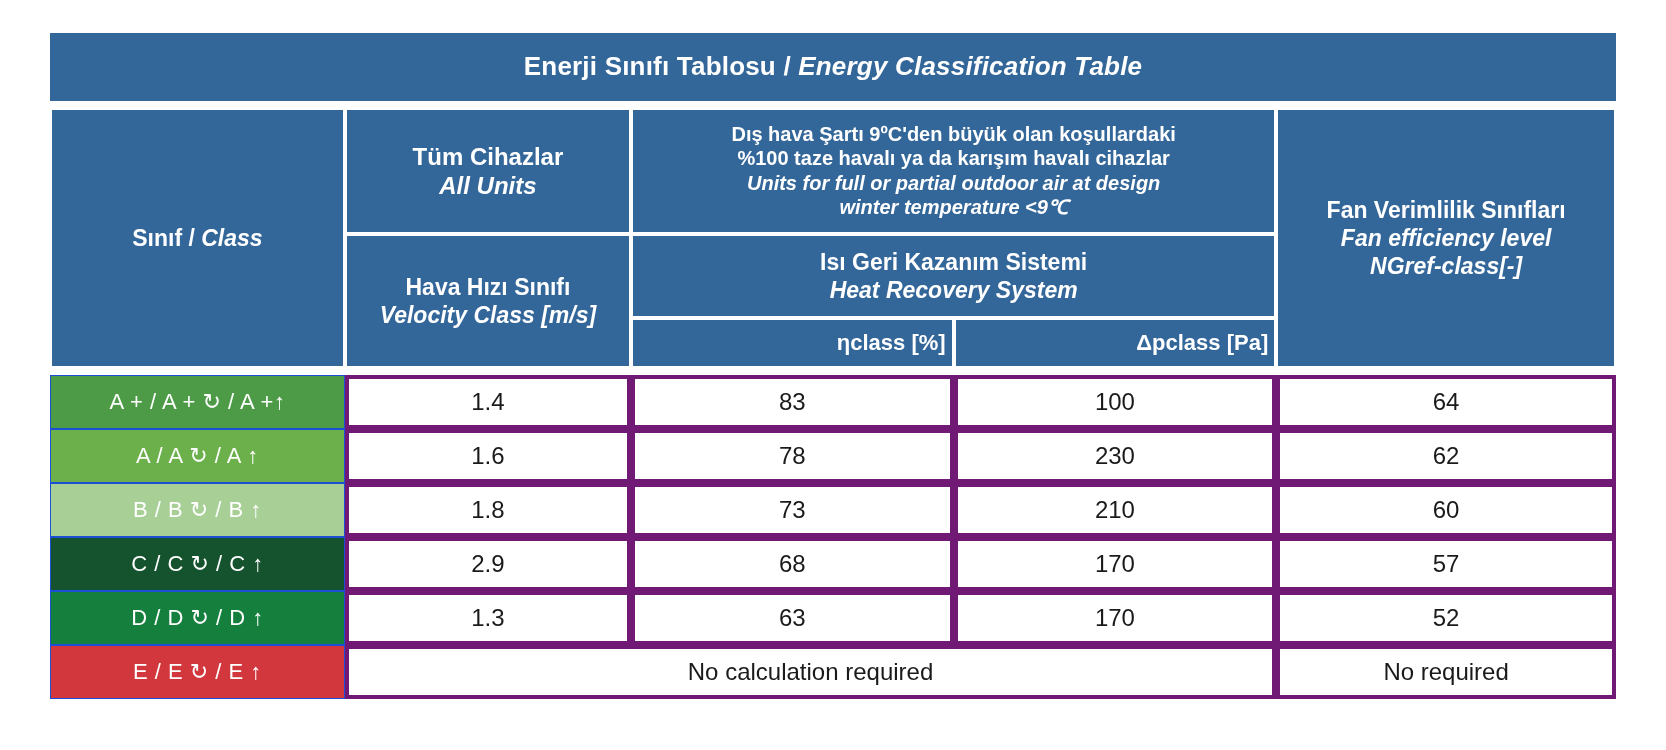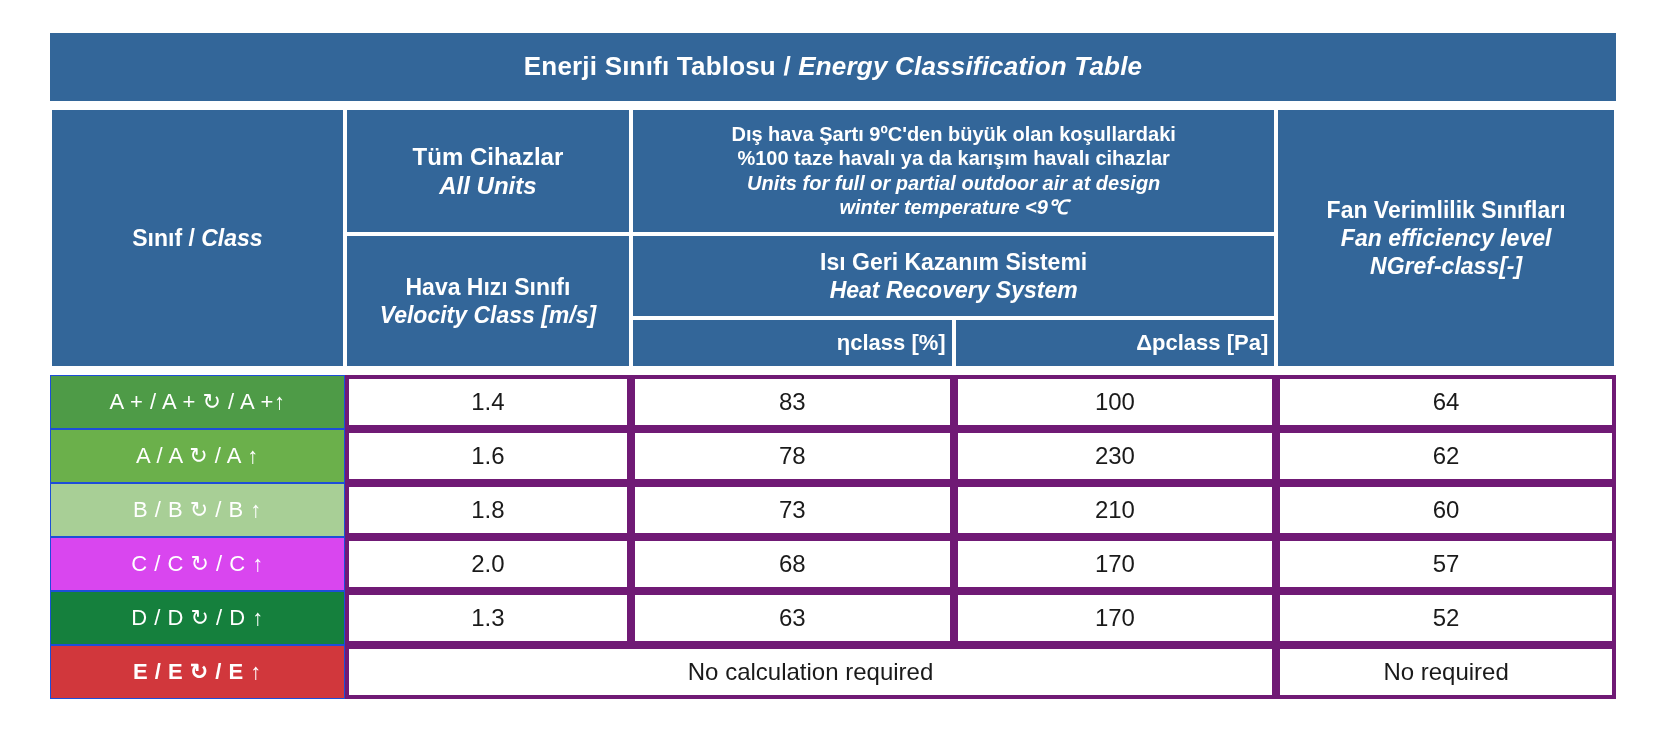--- a/index.html
+++ b/index.html
@@ -76,23 +76,23 @@
     font-size: 24px;
     color: #1a1a1a;
     background: #ffffff;
     border: 4px solid #701a75;
     padding: 9px 4px;
   }
 
   .c-aplus { background: #4e9b47; }
   .c-a     { background: #6bb04b; }
   .c-b     { background: #a8cf96; }
-  .c-c     { background: #d946ef; }
+  .c-c     { background: #14532d; }
   .c-d     { background: #15803d; }
-  .c-e     { background: #d1373c; font-weight: bold; }
+  .c-e     { background: #d1373c; }
 </style>
 </head>
 <body>
 
 <div id="sheet">
   <div class="table-wrap">
     <table class="energy">
       <colgroup>
         <col style="width:276px">
         <col style="width:268px">
@@ -172,21 +172,21 @@
       <tr>
         <td class="classcell c-b">B / B ↻ / B ↑</td>
         <td class="datacell">1.8</td>
         <td class="datacell">73</td>
         <td class="datacell">210</td>
         <td class="datacell">60</td>
       </tr>
 
       <tr>
         <td class="classcell c-c">C / C ↻ / C ↑</td>
-        <td class="datacell">2.0</td>
+        <td class="datacell">2.9</td>
         <td class="datacell">68</td>
         <td class="datacell">170</td>
         <td class="datacell">57</td>
       </tr>
 
       <tr>
         <td class="classcell c-d">D / D ↻ / D ↑</td>
         <td class="datacell">1.3</td>
         <td class="datacell">63</td>
         <td class="datacell">170</td>

